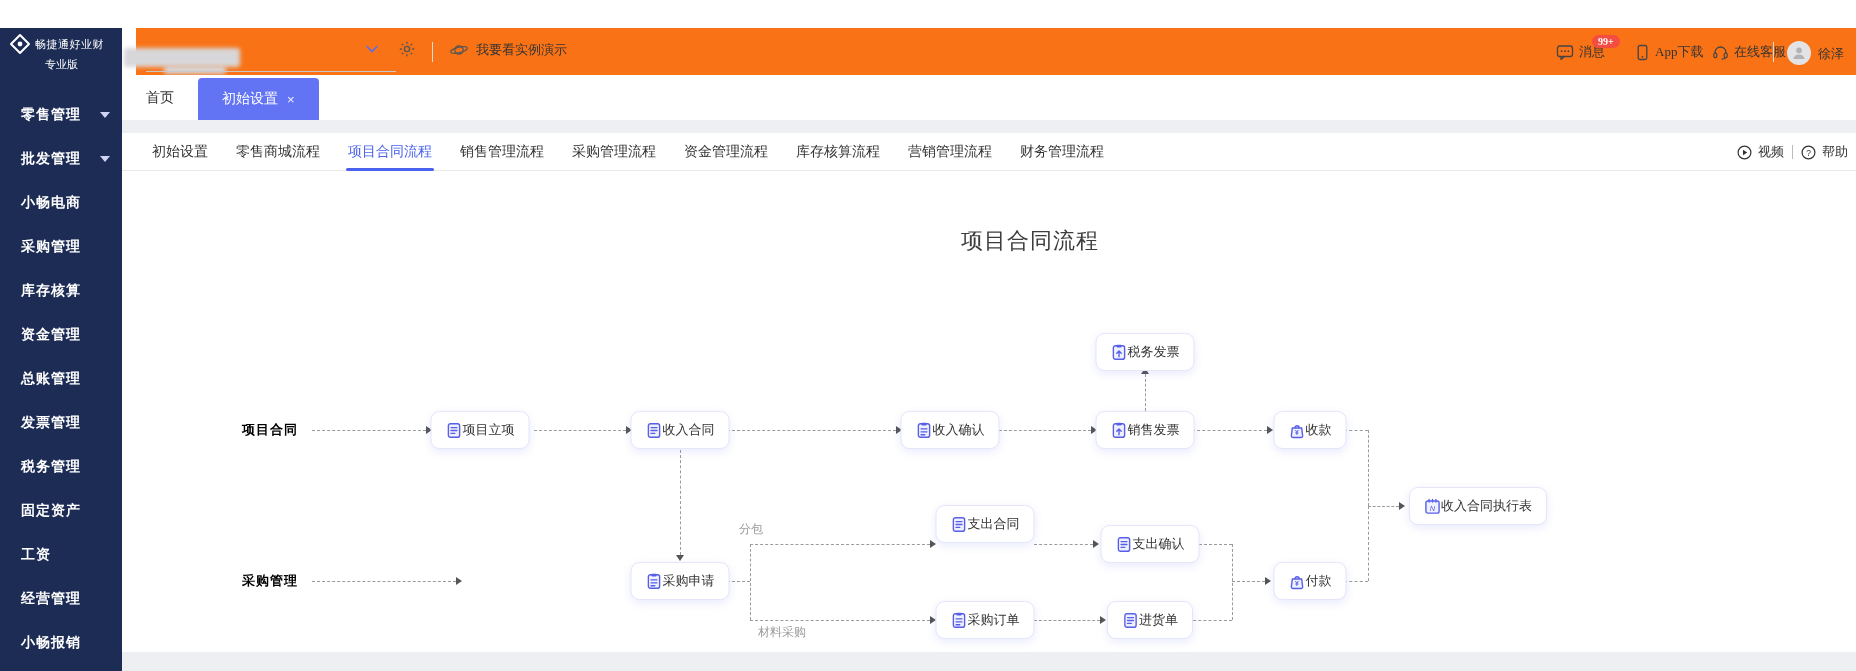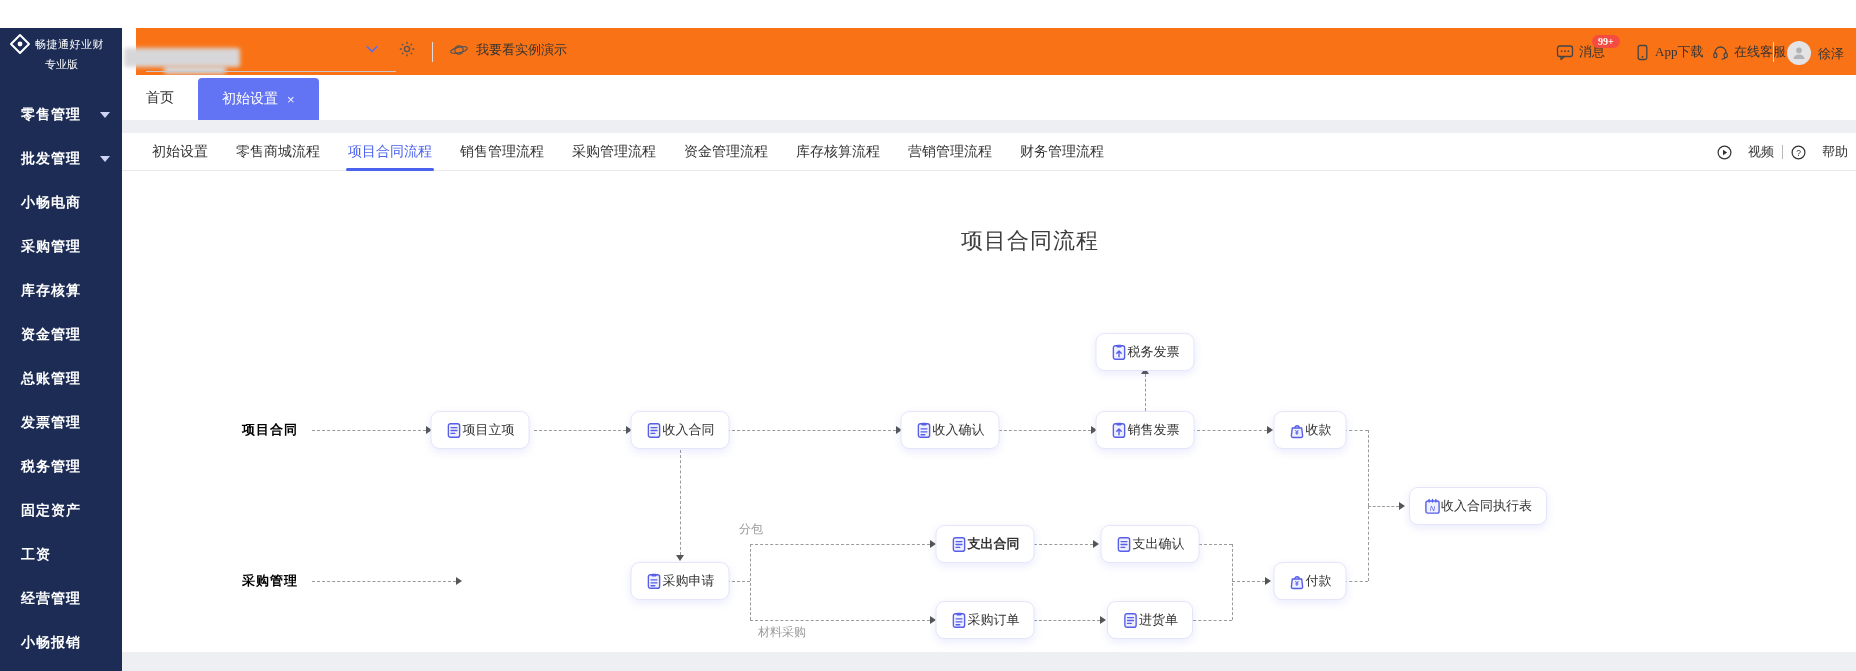--- a/index.html
+++ b/index.html
@@ -64,21 +64,21 @@
   #ctabs { position:absolute; left:0; top:0; width:100%; height:38px;
     border-bottom:1px solid #e9e9e9; display:flex; align-items:center;
     padding-left:16px; }
   .ctab { font-size:14px; color:#333; padding:0 14px; height:38px; line-height:36px;
     cursor:pointer; position:relative; white-space:nowrap; }
   .ctab.active { color:#4a62ee; }
   .ctab.active::after { content:""; position:absolute; left:12px; right:12px;
     bottom:0; height:3px; background:#4a62ee; border-radius:2px; }
   #ctabs-right { position:absolute; right:4px; top:0; height:38px; display:flex;
     align-items:center; gap:8px; font-size:13px; color:#333; padding-right:4px; }
-  .ct-link { display:flex; align-items:center; gap:16px; cursor:pointer; }
+  .ct-link { display:flex; align-items:center; gap:6px; cursor:pointer; }
   #ct-div { width:1px; height:14px; background:#bbb; }
 
   
   #flow-layer { position:absolute; left:0; top:0; width:1856px; height:671px;
     z-index:5; pointer-events:none; }
   #flow-title { position:absolute; left:1030px; top:226px; transform:translateX(-50%);
     font-size:22px; color:#3d3d3d; font-weight:500; letter-spacing:1px; }
   .flow-node { position:absolute; transform:translate(-50%,-50%); background:#fff;
     border:1px solid #e4e5f9; border-radius:9px; height:38px; padding:0 14px;
     display:flex; align-items:center; font-size:13px; color:#333;
@@ -387,21 +387,21 @@
       <div class="flow-node" style="left: 680px; top: 581px;">
         <span>
           <svg width="17" height="17" viewBox="0 0 16 16">
             <rect x="2.7" y="1.6" width="10.6" height="12.8" rx="2" fill="#eef0fd" stroke="#575ee8" stroke-width="1.3"></rect>
             <rect x="5.4" y="0.6" width="5.2" height="2.6" rx="1" fill="#575ee8"></rect>
             <path d="M5.2 6.4 h5.6 M5.2 9.2 h5.6 M5.2 12 h3.6" stroke="#575ee8" stroke-width="1.2" stroke-linecap="round"></path>
           </svg>
         </span>
         <span>采购申请</span>
       </div>
-      <div class="flow-node" style="left: 985px; top: 544px; font-weight: bold;">
+      <div class="flow-node" style="left: 985px; top: 524px;">
         <span>
           <svg width="17" height="17" viewBox="0 0 16 16">
             <rect x="2.7" y="1.6" width="10.6" height="12.8" rx="2" fill="#eef0fd" stroke="#575ee8" stroke-width="1.3"></rect>
             <path d="M5.2 5.2 h5.6 M5.2 8 h5.6 M5.2 10.8 h3.6" stroke="#575ee8" stroke-width="1.2" stroke-linecap="round"></path>
           </svg>
         </span>
         <span>支出合同</span>
       </div>
       <div class="flow-node" style="left: 985px; top: 620px;">
         <span>

